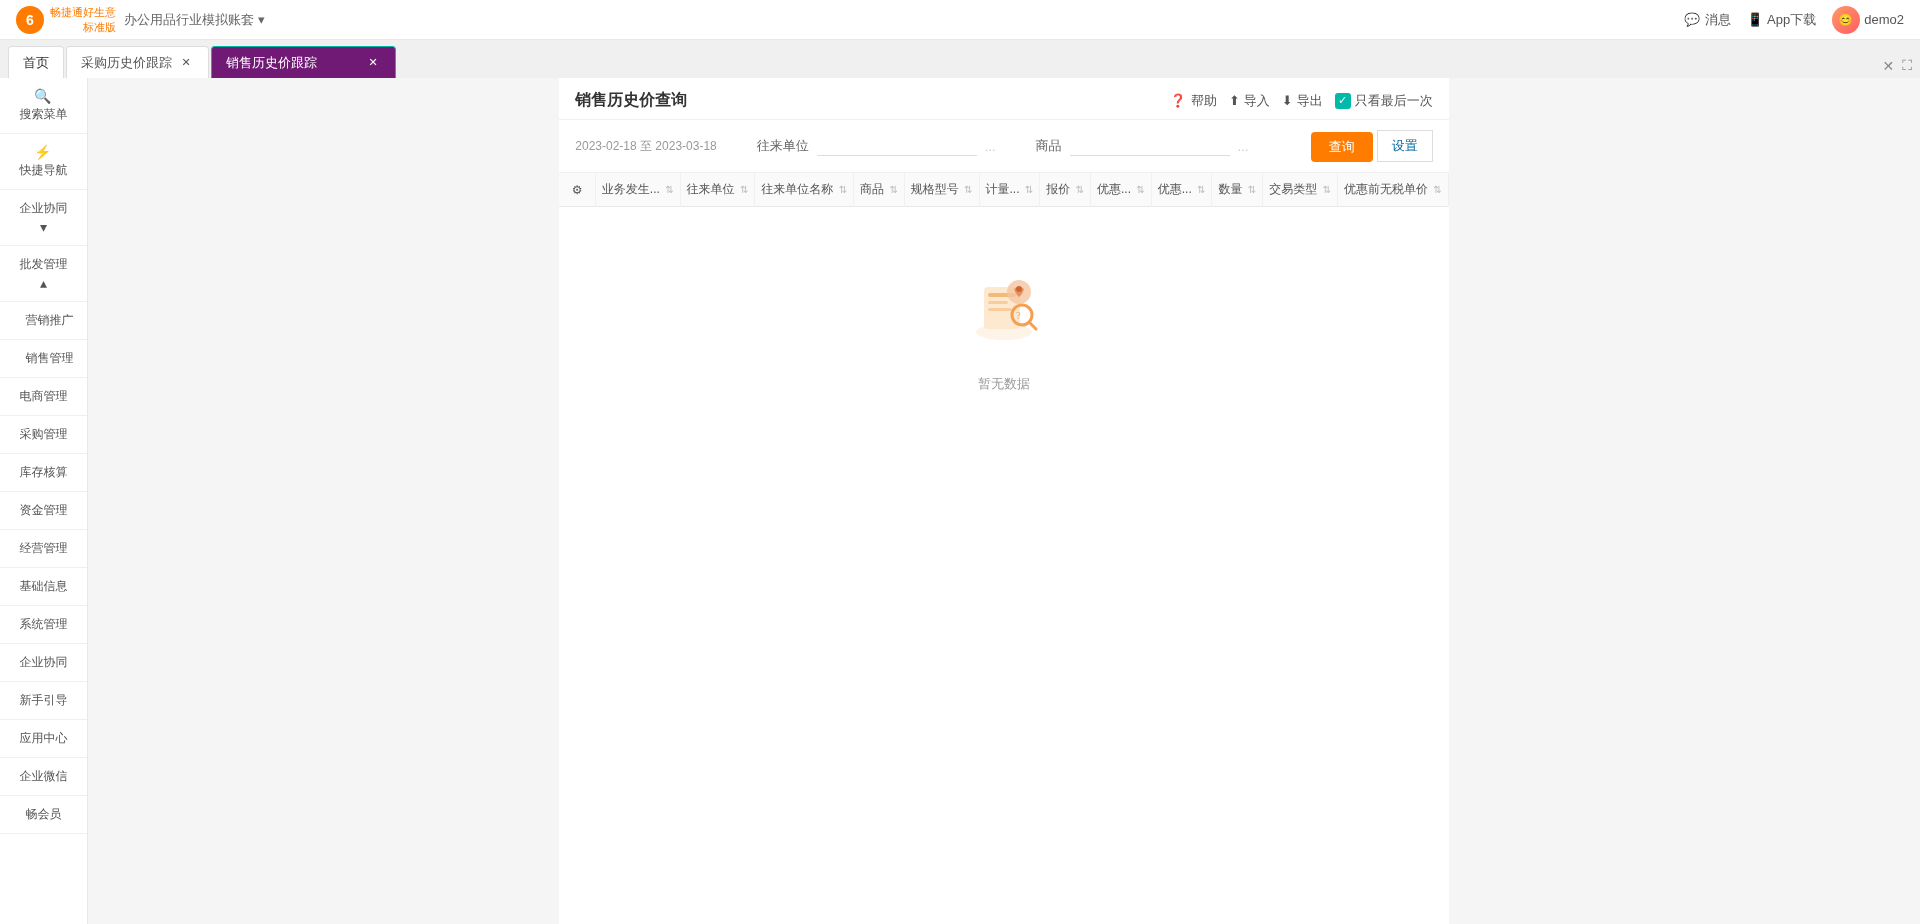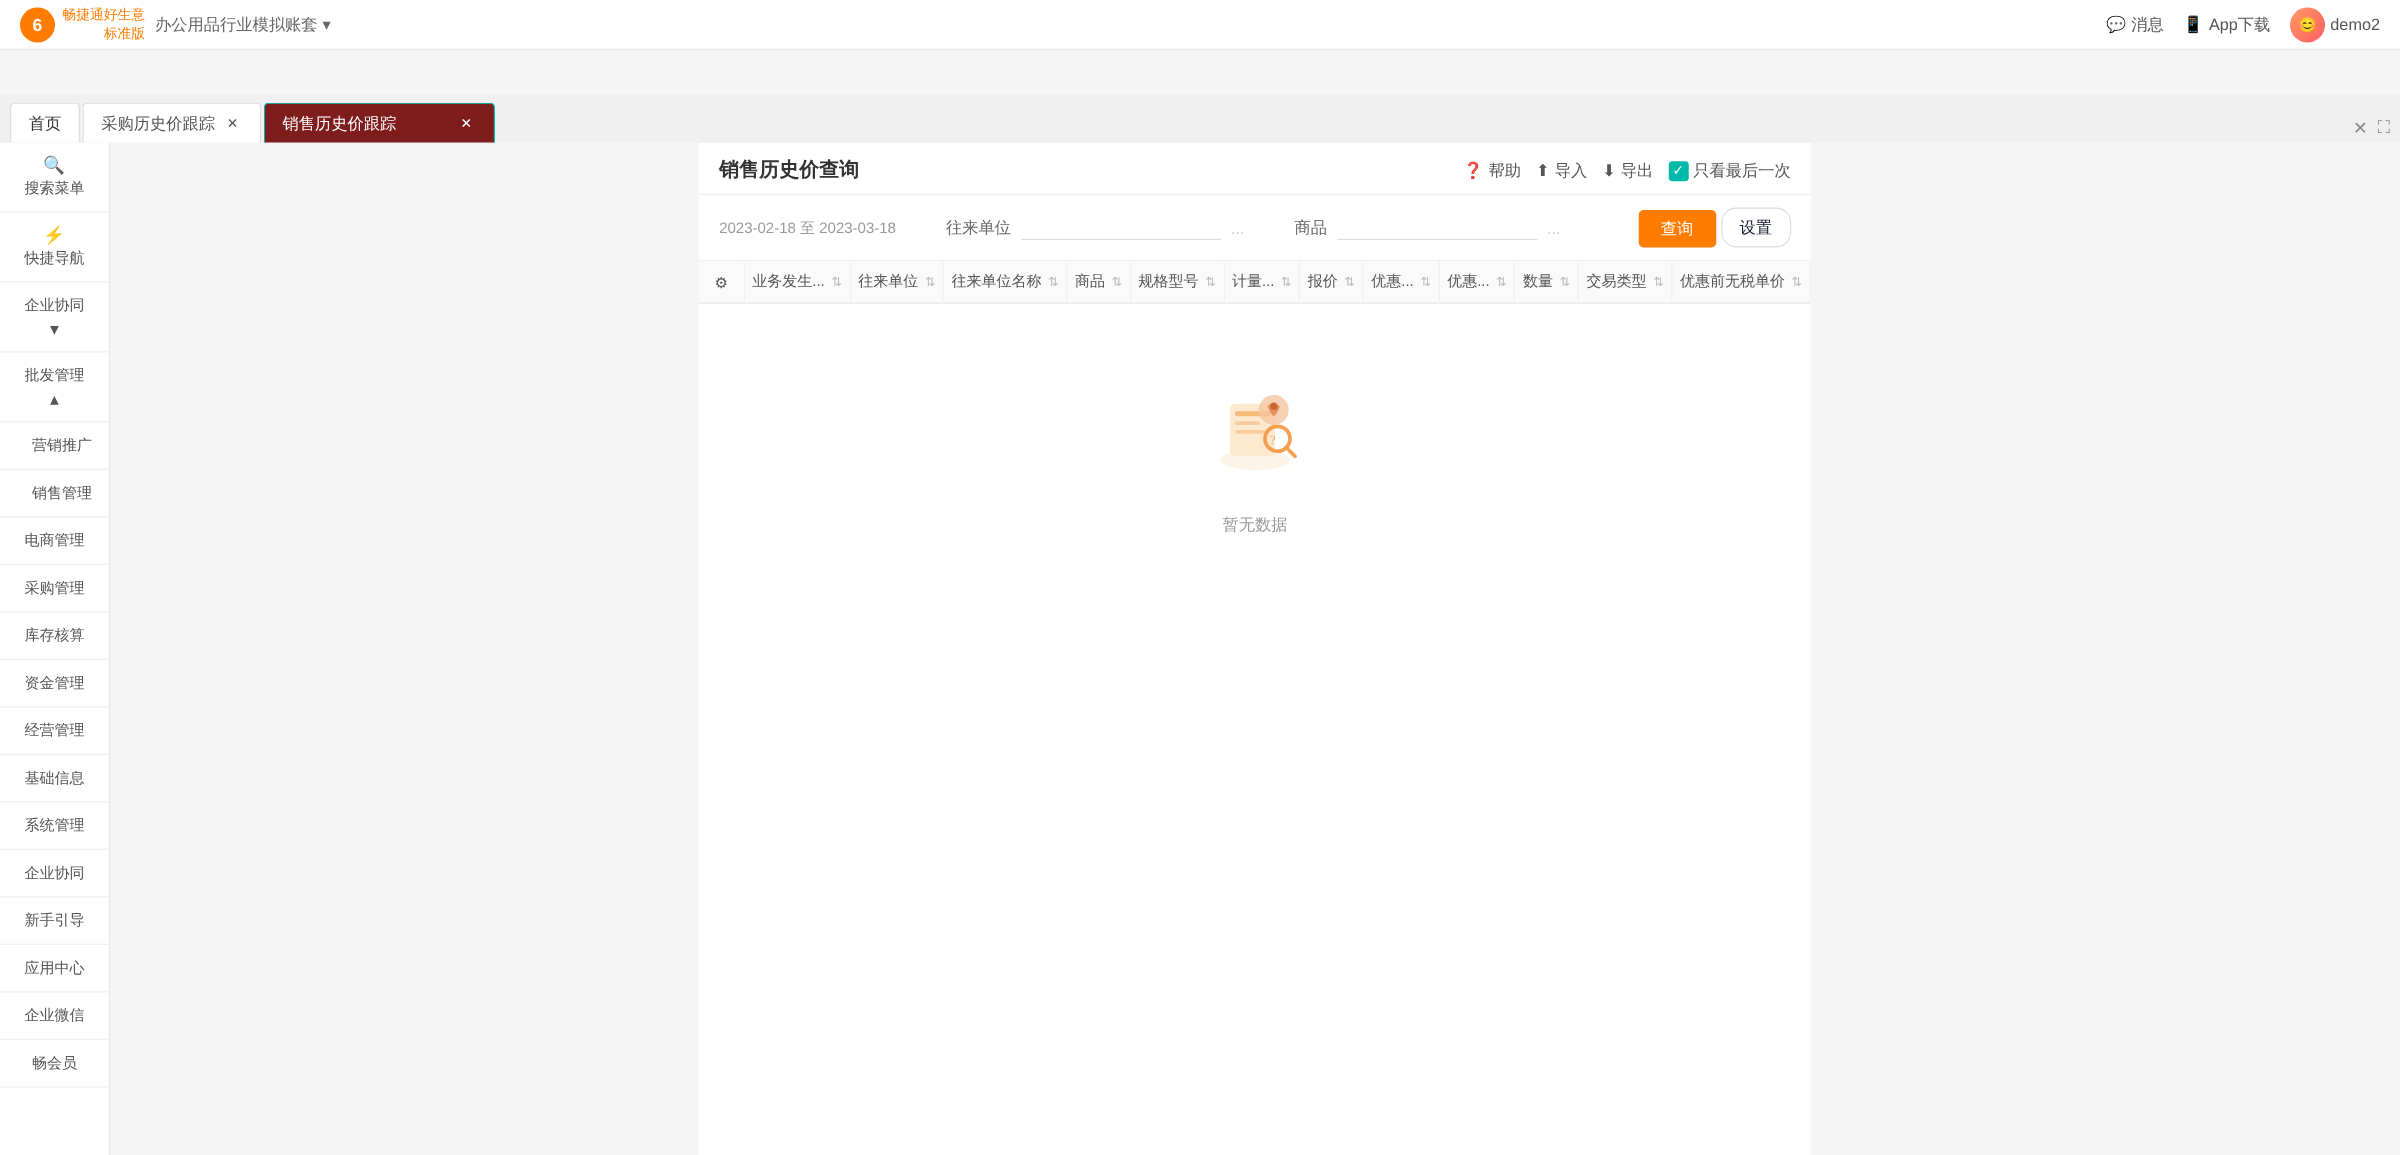--- a/index.html
+++ b/index.html
@@ -80,38 +80,37 @@
     
     .tab-bar {
       height: 38px;
       background: #f0f0f0;
       display: flex;
       align-items: flex-end;
       padding: 0 8px;
       gap: 2px;
       flex-shrink: 0;
       position: relative;
-      margin-top: 36px;
     }
     .tab {
       display: flex;
       align-items: center;
       gap: 6px;
       padding: 6px 14px;
       background: #fff;
       border-radius: 4px 4px 0 0;
       cursor: pointer;
       font-size: 13px;
       color: #555;
       border: 1px solid #ddd;
       border-bottom: none;
       height: 32px;
     }
     .tab.active {
-      background: #7f1d1d;
+      background: #701a75;
       color: #fff;
       border-color: #00b9a8;
       gap: 48px;
     }
     .tab.home {
       background: #fff;
       color: #333;
     }
     .tab-close {
       width: 16px;
@@ -295,24 +294,24 @@
       background: #ff7c00;
       color: white;
       border: none;
       padding: 6px 18px;
       border-radius: 4px;
       cursor: pointer;
       font-size: 13px;
     }
     .setting-btn {
       background: #fff;
-      color: #0f172a;
+      color: #0369a1;
       border: 1px solid #ddd;
       padding: 6px 14px;
-      border-radius: 12px;
+      border-radius: 0;
       cursor: pointer;
       font-size: 13px;
     }
     .filter-right {
       margin-left: auto;
       display: flex;
       flex-direction: row;
       gap: 4px;
       align-items: flex-end;
     }

